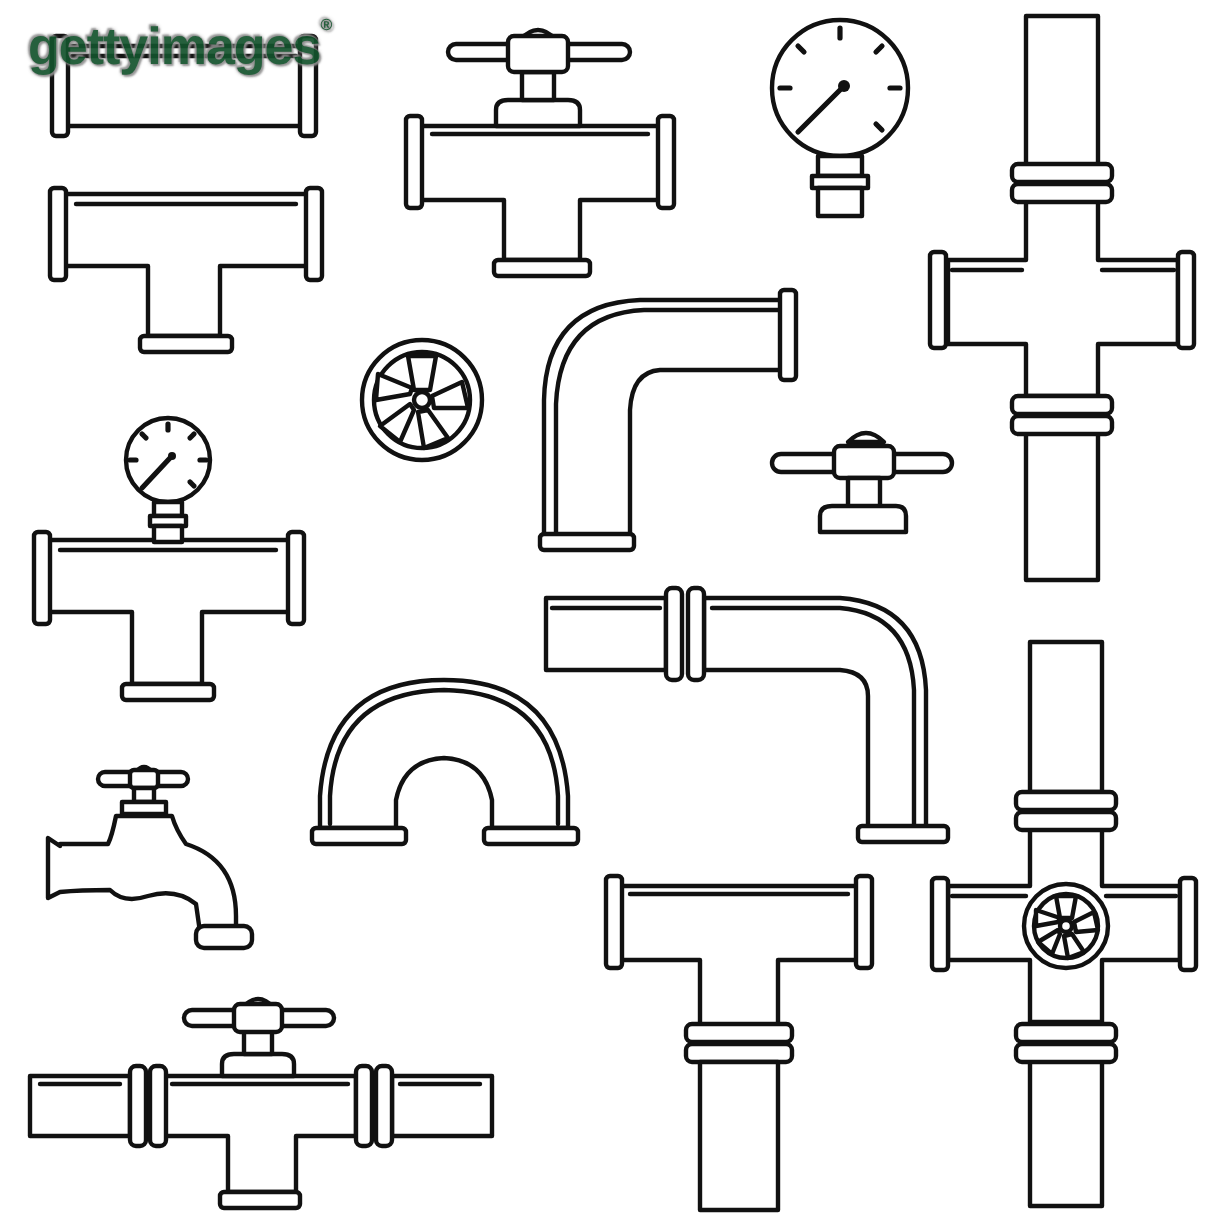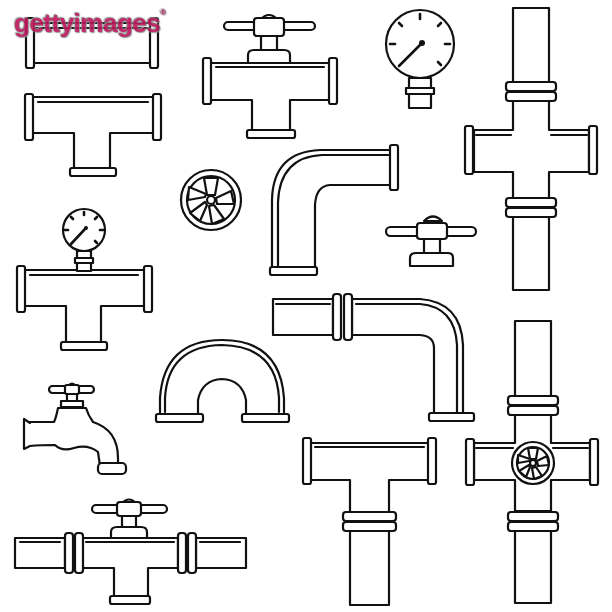--- a/index.html
+++ b/index.html
@@ -6,21 +6,21 @@
     body { width: 612px; height: 612px; position: relative; overflow: hidden; }
     #canvas { position: absolute; left: 0; top: 0; width: 612px; height: 612px; }
     .s { fill: #ffffff; stroke: #111111; stroke-width: 2.2; stroke-linejoin: round; stroke-linecap: round; }
     .l { fill: none; stroke: #111111; stroke-width: 2.2; stroke-linecap: round; stroke-linejoin: round; }
     .t { fill: none; stroke: #111111; stroke-width: 2.6; stroke-linecap: round; }
     .dot { fill: #111111; }
     .watermark {
       position: absolute; left: 14px; top: 8px;
       font-family: "Liberation Sans", sans-serif; font-weight: bold;
       font-size: 26px; letter-spacing: -0.5px;
-      color: #be185d;
+      color: #14532d;
       text-shadow: 0 0 1px #777, 0 0 2px #888, 1px 1px 1px #999, -1px -1px 1px #999;
       opacity: 0.92;
       pointer-events: none;
     }
     .watermark sup { font-size: 8px; vertical-align: top; }
   </style>
 </head>
 <body>
 
 <svg id="canvas" viewBox="0 0 612 612" xmlns="http://www.w3.org/2000/svg">

